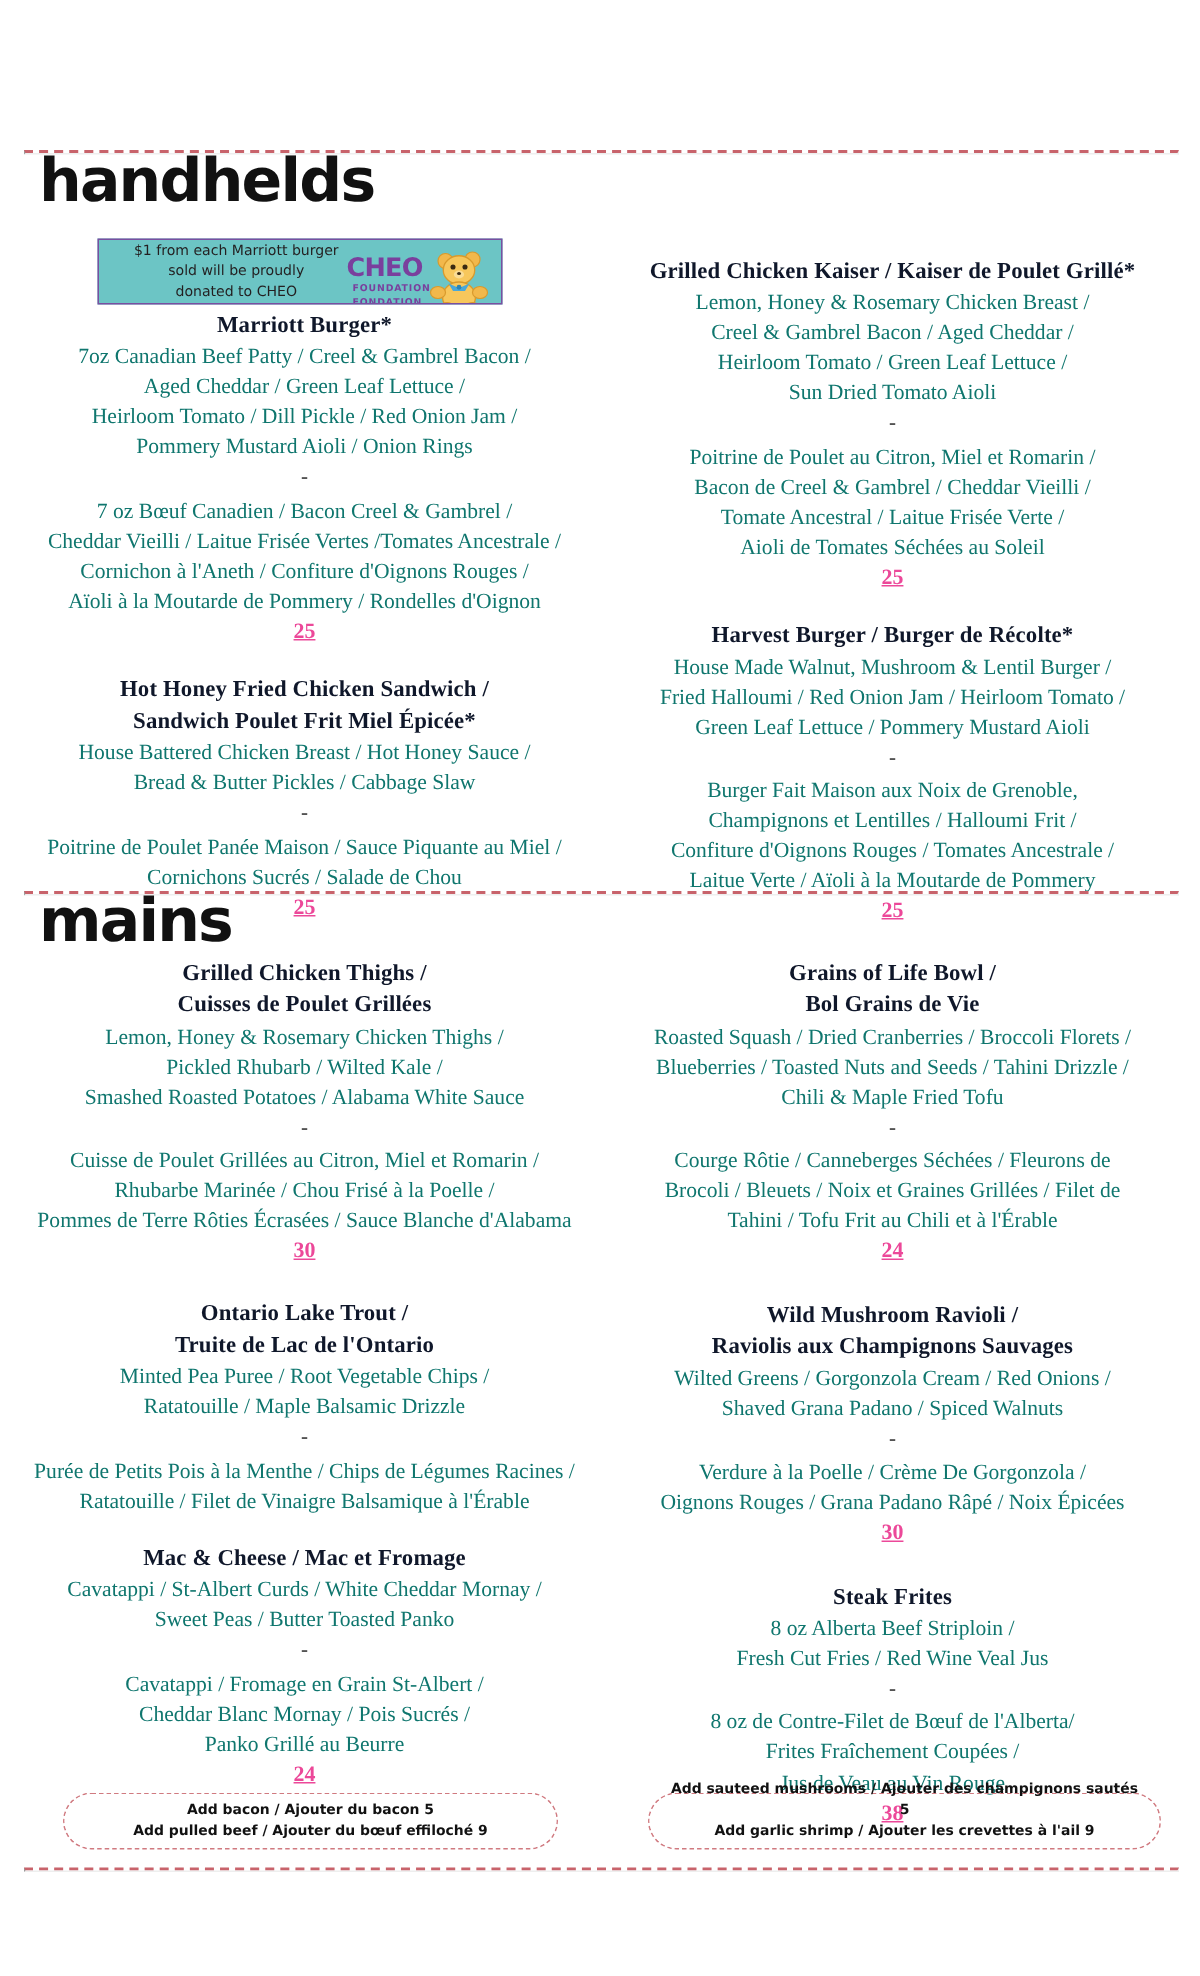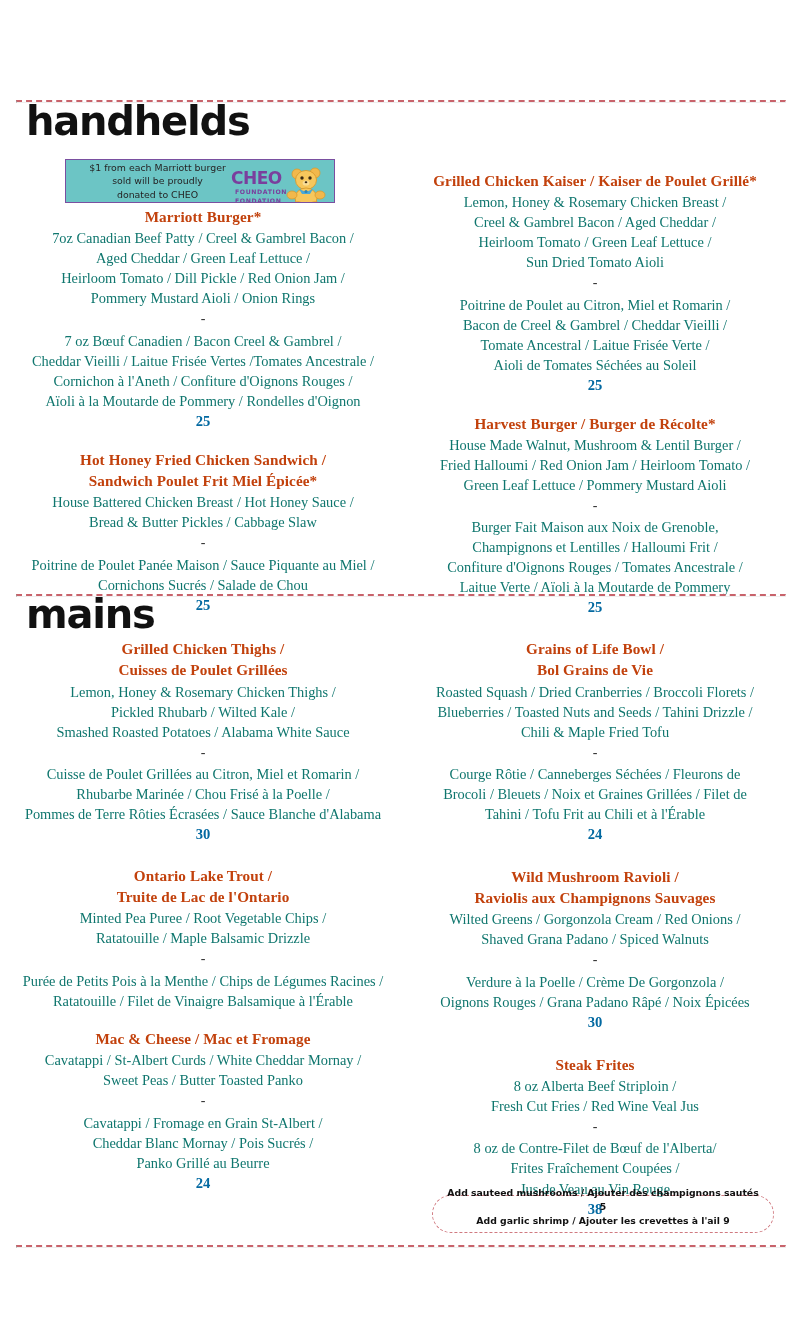--- a/index.html
+++ b/index.html
@@ -133,21 +133,21 @@
 
   
   .item { margin-bottom: 17px; }
   .item:last-child { margin-bottom: 0; }
 
   .item-title {
     font-family: "Liberation Serif", serif;
     font-weight: 700;
     font-size: 15.2px;
     line-height: 1.40;
-    color: #c2410c;
+    color: #0f172a;
     letter-spacing: 0.1px;
   }
   .item-desc {
     font-family: "Liberation Serif", serif;
     font-weight: 400;
     font-size: 14.4px;
     line-height: 1.39;
     color: #0f766e;
     margin-top: 1px;
   }
@@ -156,22 +156,23 @@
     font-size: 14px;
     line-height: 1.25;
     color: #333333;
     margin: 2px 0 3px 0;
   }
   .item-price {
     font-family: "Liberation Serif", serif;
     font-weight: 700;
     font-size: 14.6px;
     line-height: 1.35;
-    color: #0369a1;
+    color: #ec4899;
     margin-top: 1px;
+    text-decoration: underline;
   }
 </style>
 </head>
 <body>
 
 <div class="page">
 
   <hr class="dash-rule" id="rule-top">
 
   <div class="section-head" id="head-handhelds">handhelds</div>
@@ -286,20 +287,24 @@
     </div>
     <div class="item" style="margin-top:21px;">
       <div class="item-title">Steak Frites</div>
       <div class="item-desc">8 oz Alberta Beef Striploin /<br>Fresh Cut Fries / Red Wine Veal Jus</div>
       <div class="item-sep">-</div>
       <div class="item-desc">8 oz de Contre-Filet de Bœuf de l'Alberta/<br>Frites Fraîchement Coupées /<br>Jus de Veau au Vin Rouge</div>
       <div class="item-price">38</div>
     </div>
   </div>
 
+  <div class="callout addon-box" id="addon-left">
+    <div>Add bacon / Ajouter du bacon 5</div>
+    <div>Add pulled beef / Ajouter du bœuf effiloché 9</div>
+  </div>
 
   <div class="callout addon-box" id="addon-right">
     <div>Add sauteed mushrooms / Ajouter des champignons sautés 5</div>
     <div>Add garlic shrimp / Ajouter les crevettes à l'ail 9</div>
   </div>
 
   <hr class="dash-rule" id="rule-bottom">
 
 </div>
 

